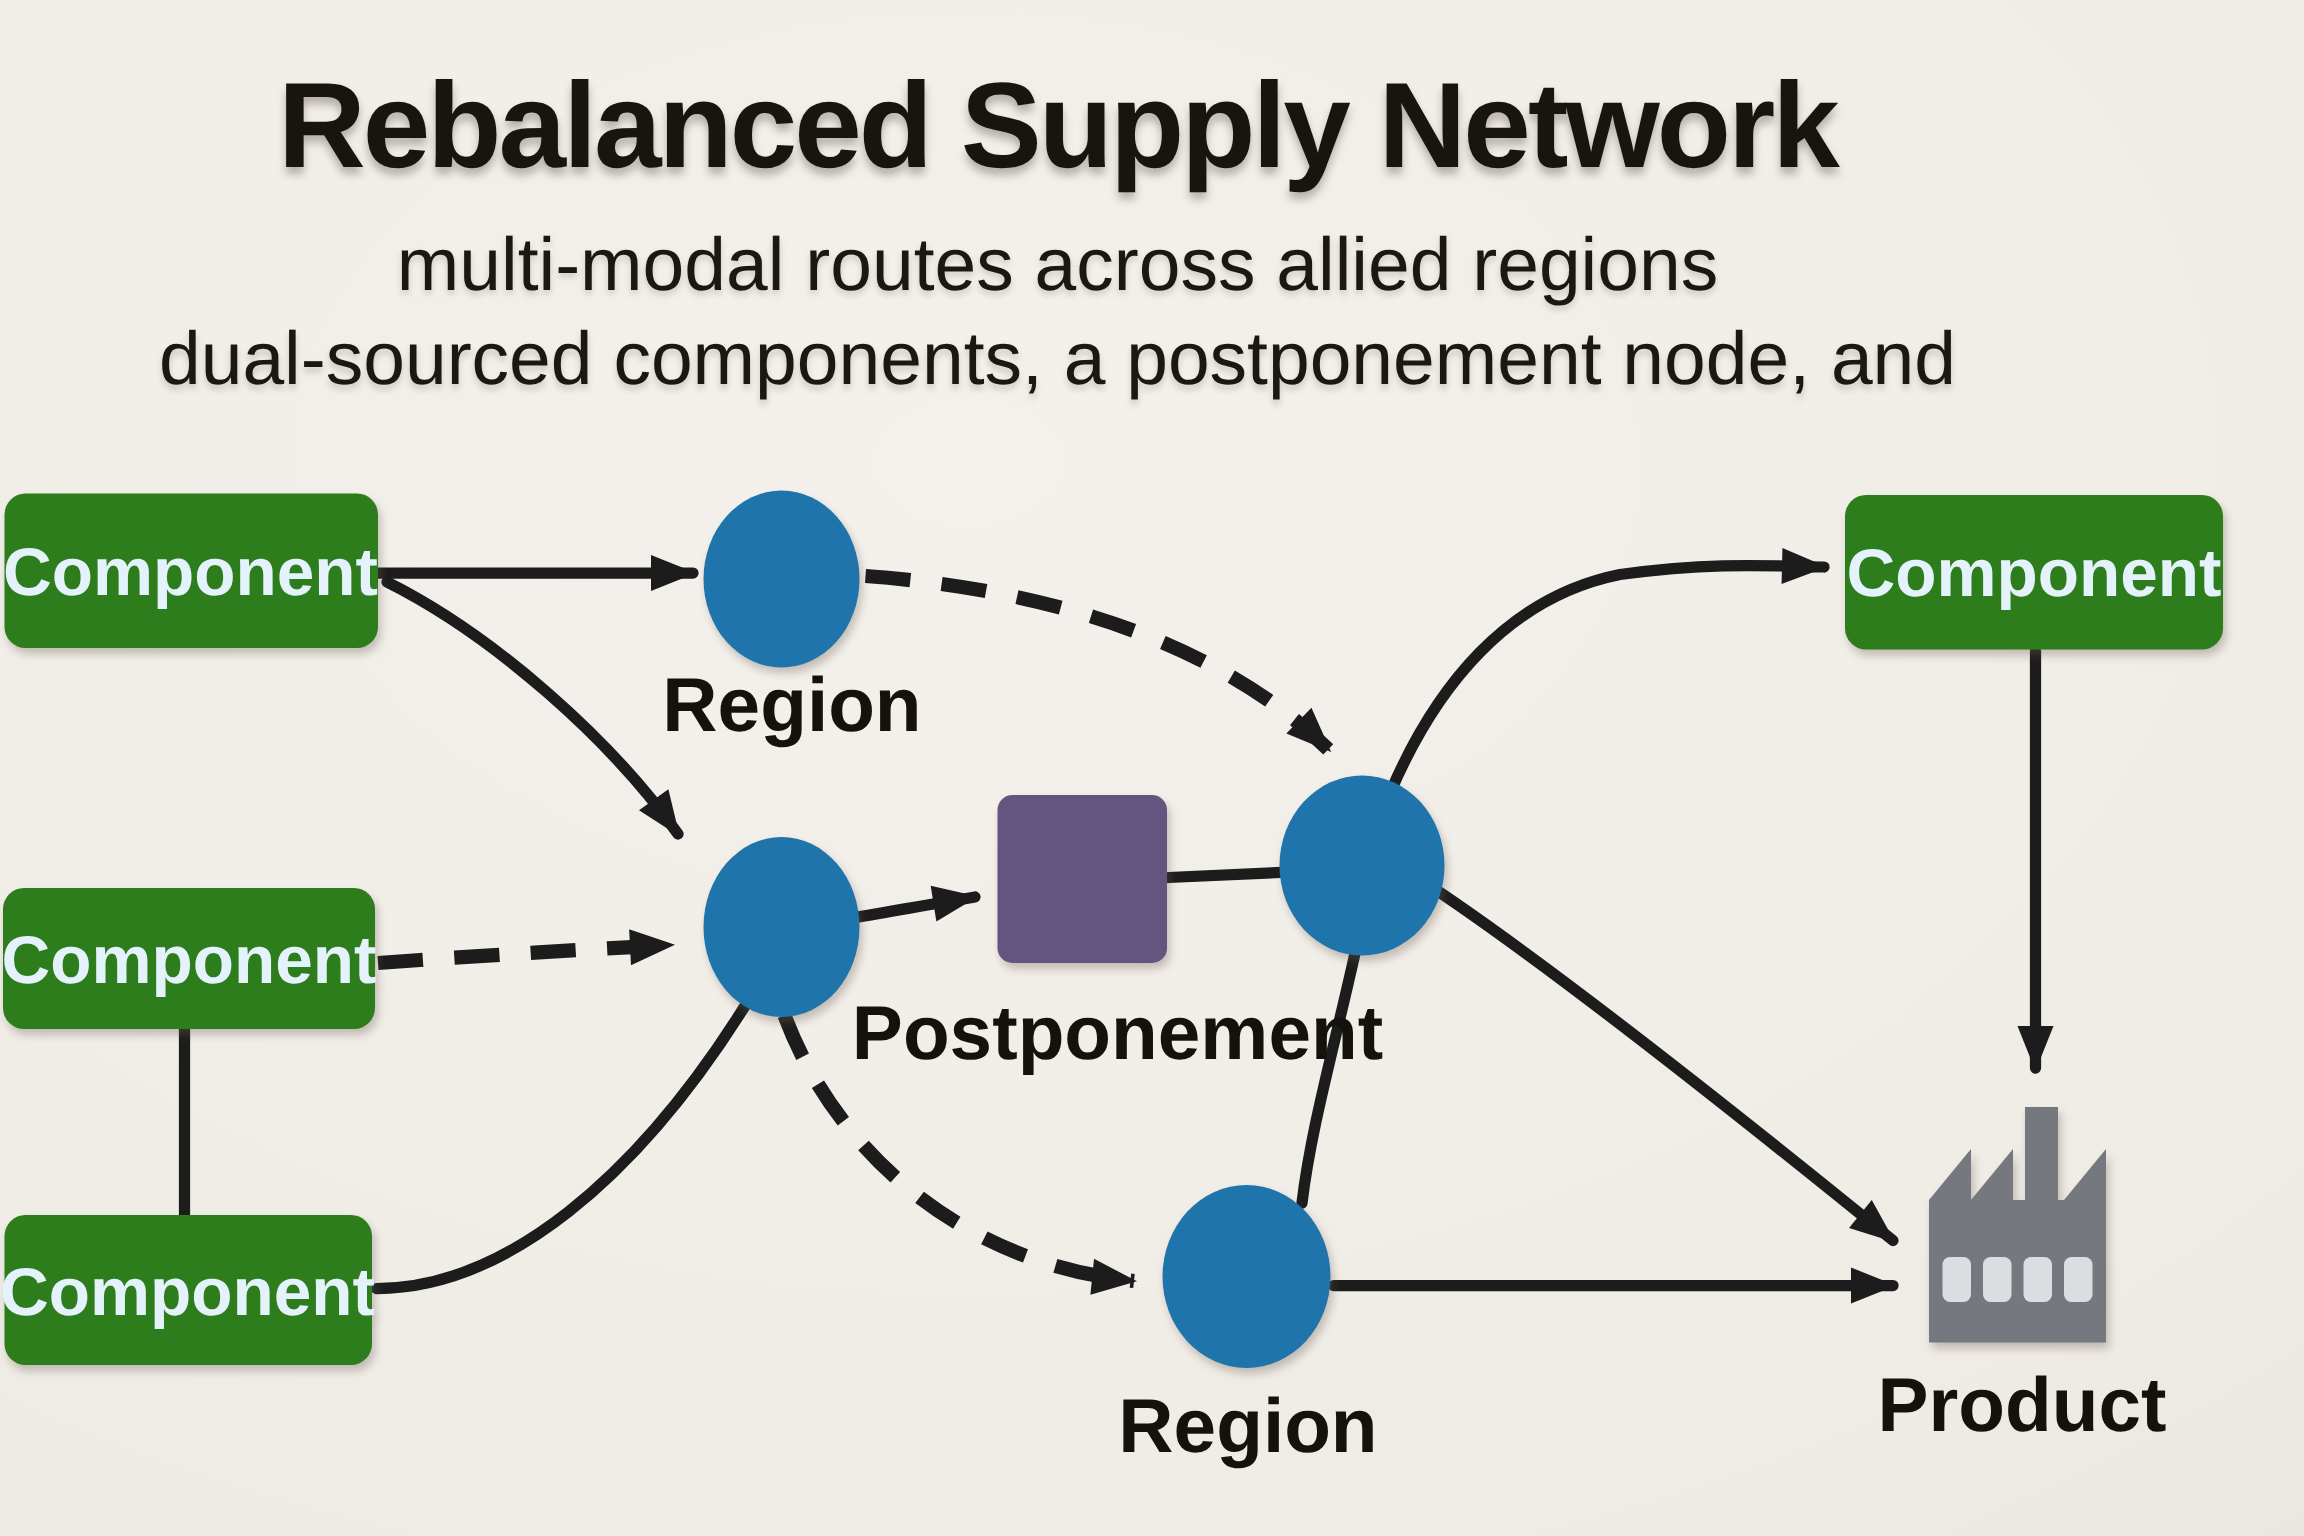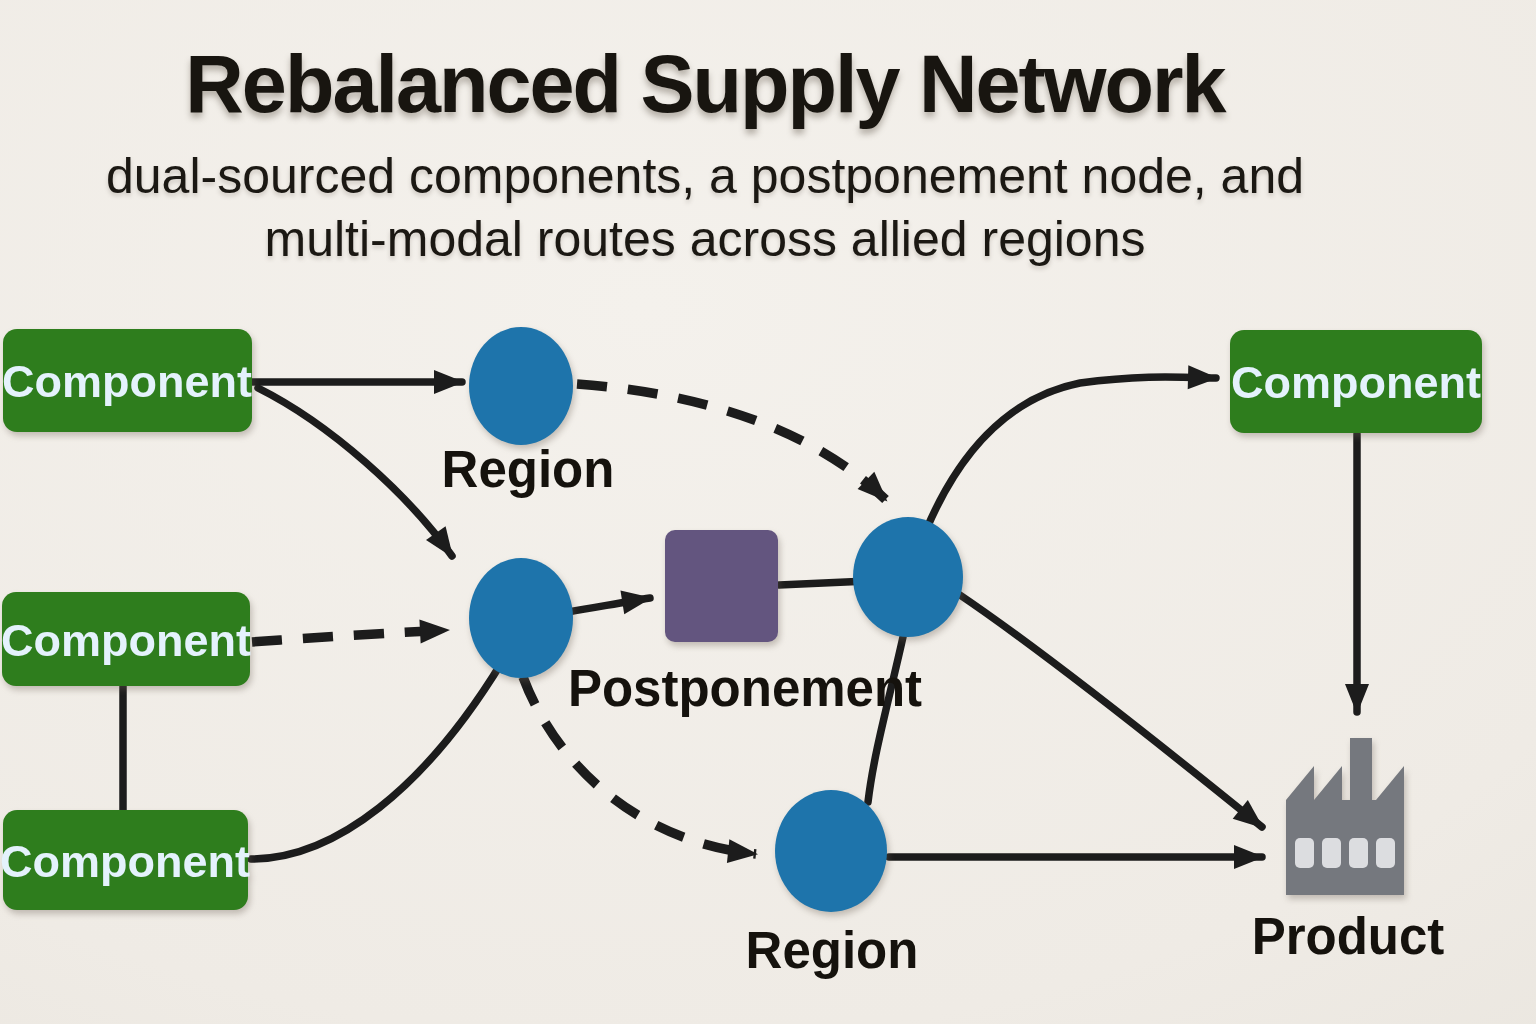--- a/index.html
+++ b/index.html
@@ -24,22 +24,22 @@
   .floor-label{font-family:"Liberation Sans","DejaVu Sans",sans-serif;font-weight:bold;font-size:51px;fill:#15120d;}
 </style>
 </head>
 <body>
 
 <div class="poster">
 
   <div class="header">
     <div class="title">Rebalanced Supply Network</div>
     <div class="subtitle">
+      <div>multi-modal routes across allied regions</div>
       <div>dual-sourced components, a postponement node, and</div>
-      <div>multi-modal routes across allied regions</div>
     </div>
   </div>
 
   <svg class="diagram" viewBox="0 0 1536 1024">
     <defs>
       <marker id="arrow" viewBox="0 0 32 26" markerWidth="32" markerHeight="26" refX="29" refY="13" orient="auto" markerUnits="userSpaceOnUse">
         <path d="M1 1 L31 13 L1 25 Z" fill="#1c1c1c"></path>
       </marker>
     </defs>
 

